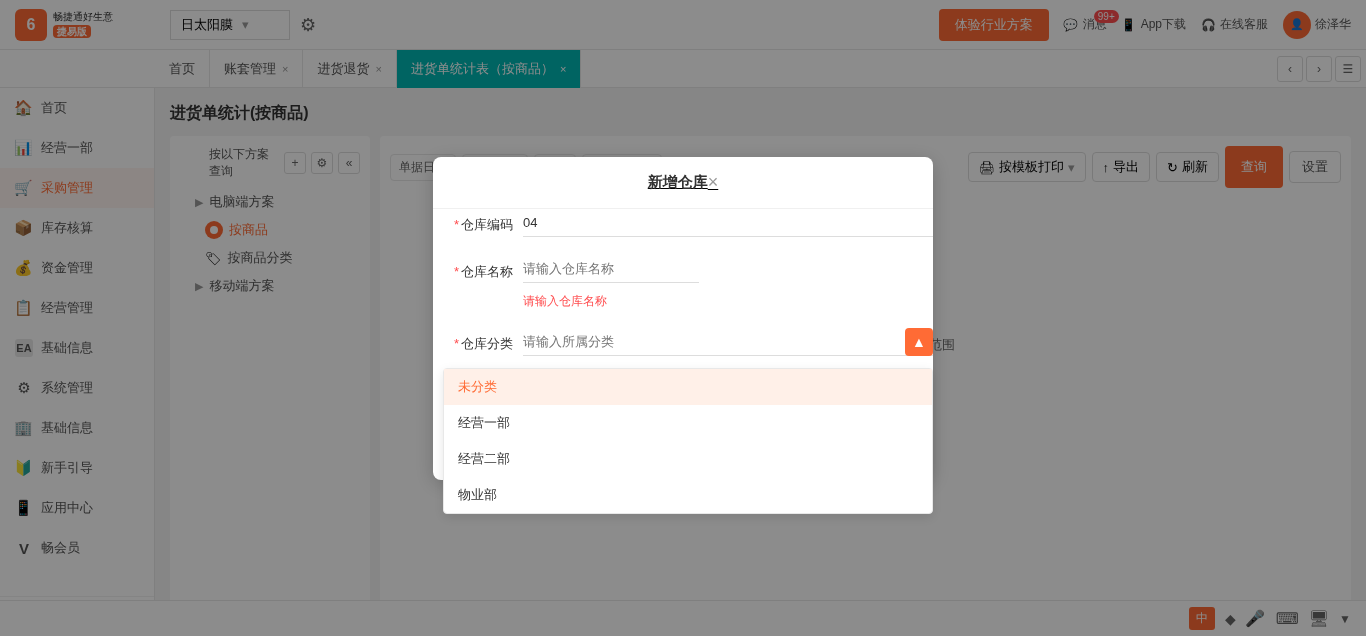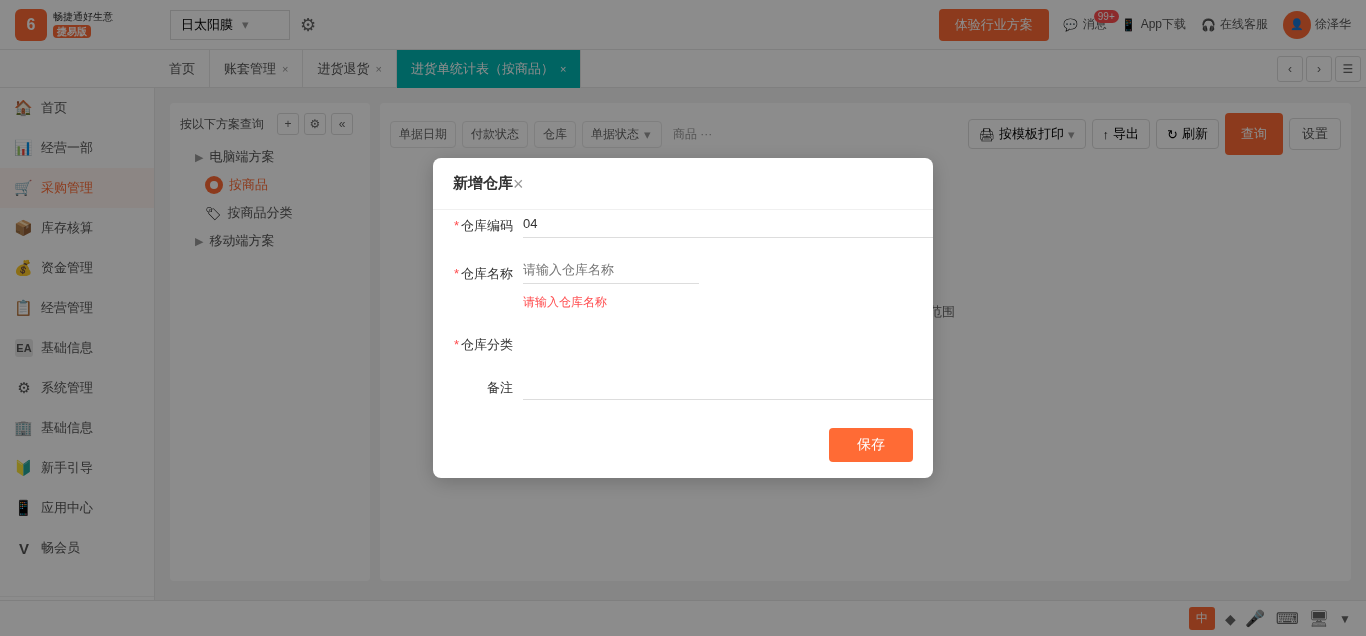--- a/index.html
+++ b/index.html
@@ -126,23 +126,24 @@
     .modal {
       background: #fff;
       border-radius: 8px;
       width: 500px;
       box-shadow: 0 4px 20px rgba(0,0,0,0.2);
       position: relative;
       padding-bottom: 0;
       overflow: visible;
     }
     .modal-header {
-      display: flex; align-items: center; justify-content: flex-start;
+      display: flex; align-items: center; justify-content: center;
       padding: 16px 20px;
       border-bottom: 1px solid #f0f0f0;
+      text-decoration: underline;
     }
     .modal-title { font-size: 15px; font-weight: bold; color: #333; }
     .modal-close { cursor: pointer; font-size: 18px; color: #999; line-height: 1; }
     .modal-body { }
     .form-row {
       display: flex; align-items: flex-start; margin-bottom: 18px; gap: 10px;
     }
     .form-label {
       width: 80px; text-align: right; font-size: 13px; color: #333;
       padding-top: 7px; flex-shrink: 0;
@@ -316,26 +317,27 @@
       <span>畅会员</span>
     </div>
 
     <div class="sidebar-bottom">
       <span style="cursor:pointer;font-size:16px;color:#666;">⚙</span>
       <span style="cursor:pointer;font-size:16px;color:#666;">🔊</span>
     </div>
   </div>
 
   <div class="content-area">
+    <div class="page-title">进货单统计(按商品)</div>
 
     <div style="display:flex;gap:10px;height:calc(100% - 40px);">
 
       <div style="width:200px;background:#fff;border-radius:4px;padding:10px;flex-shrink:0;">
         <div class="query-header">
-          <span style="font-size:12px;color:#555;">按以下方案查询</span>
+          <span style="font-size:12px;color:#555;margin-left:29px;">按以下方案查询</span>
           <div class="query-actions">
             <div class="icon-btn-sm">+</div>
             <div class="icon-btn-sm">⚙</div>
             <div class="icon-btn-sm">«</div>
           </div>
         </div>
 
         <div class="tree-item">
           <span style="color:#999;font-size:11px;">▶</span>
           <span>电脑端方案</span>
@@ -450,20 +452,33 @@
         </div>
         <div style="padding-left:90px;">
           <span class="error-msg">请输入仓库名称</span>
         </div>
       </div>
 
       <div class="form-row">
         <label class="form-label">
           <span class="required-mark">*</span><span>仓库分类</span>
         </label>
+        <div class="form-control-wrap" style="position:relative;">
+          <input class="dropdown-input" type="text" placeholder="请输入所属分类" style="">
+          <div class="dropdown-arrow">
+            <span style="color:#fff;font-size:14px;">▲</span>
+          </div>
+          
+          <div class="dropdown-list">
+            <div class="dropdown-item selected">未分类</div>
+            <div class="dropdown-item">经营一部</div>
+            <div class="dropdown-item">经营二部</div>
+            <div class="dropdown-item">物业部</div>
+          </div>
+        </div>
       </div>
 
       <div class="form-row">
         <label class="form-label">备注</label>
         <input class="form-input" type="text" style="">
       </div>
     </div>
 
     <div class="modal-footer">
       <button class="btn-save">保存</button>

